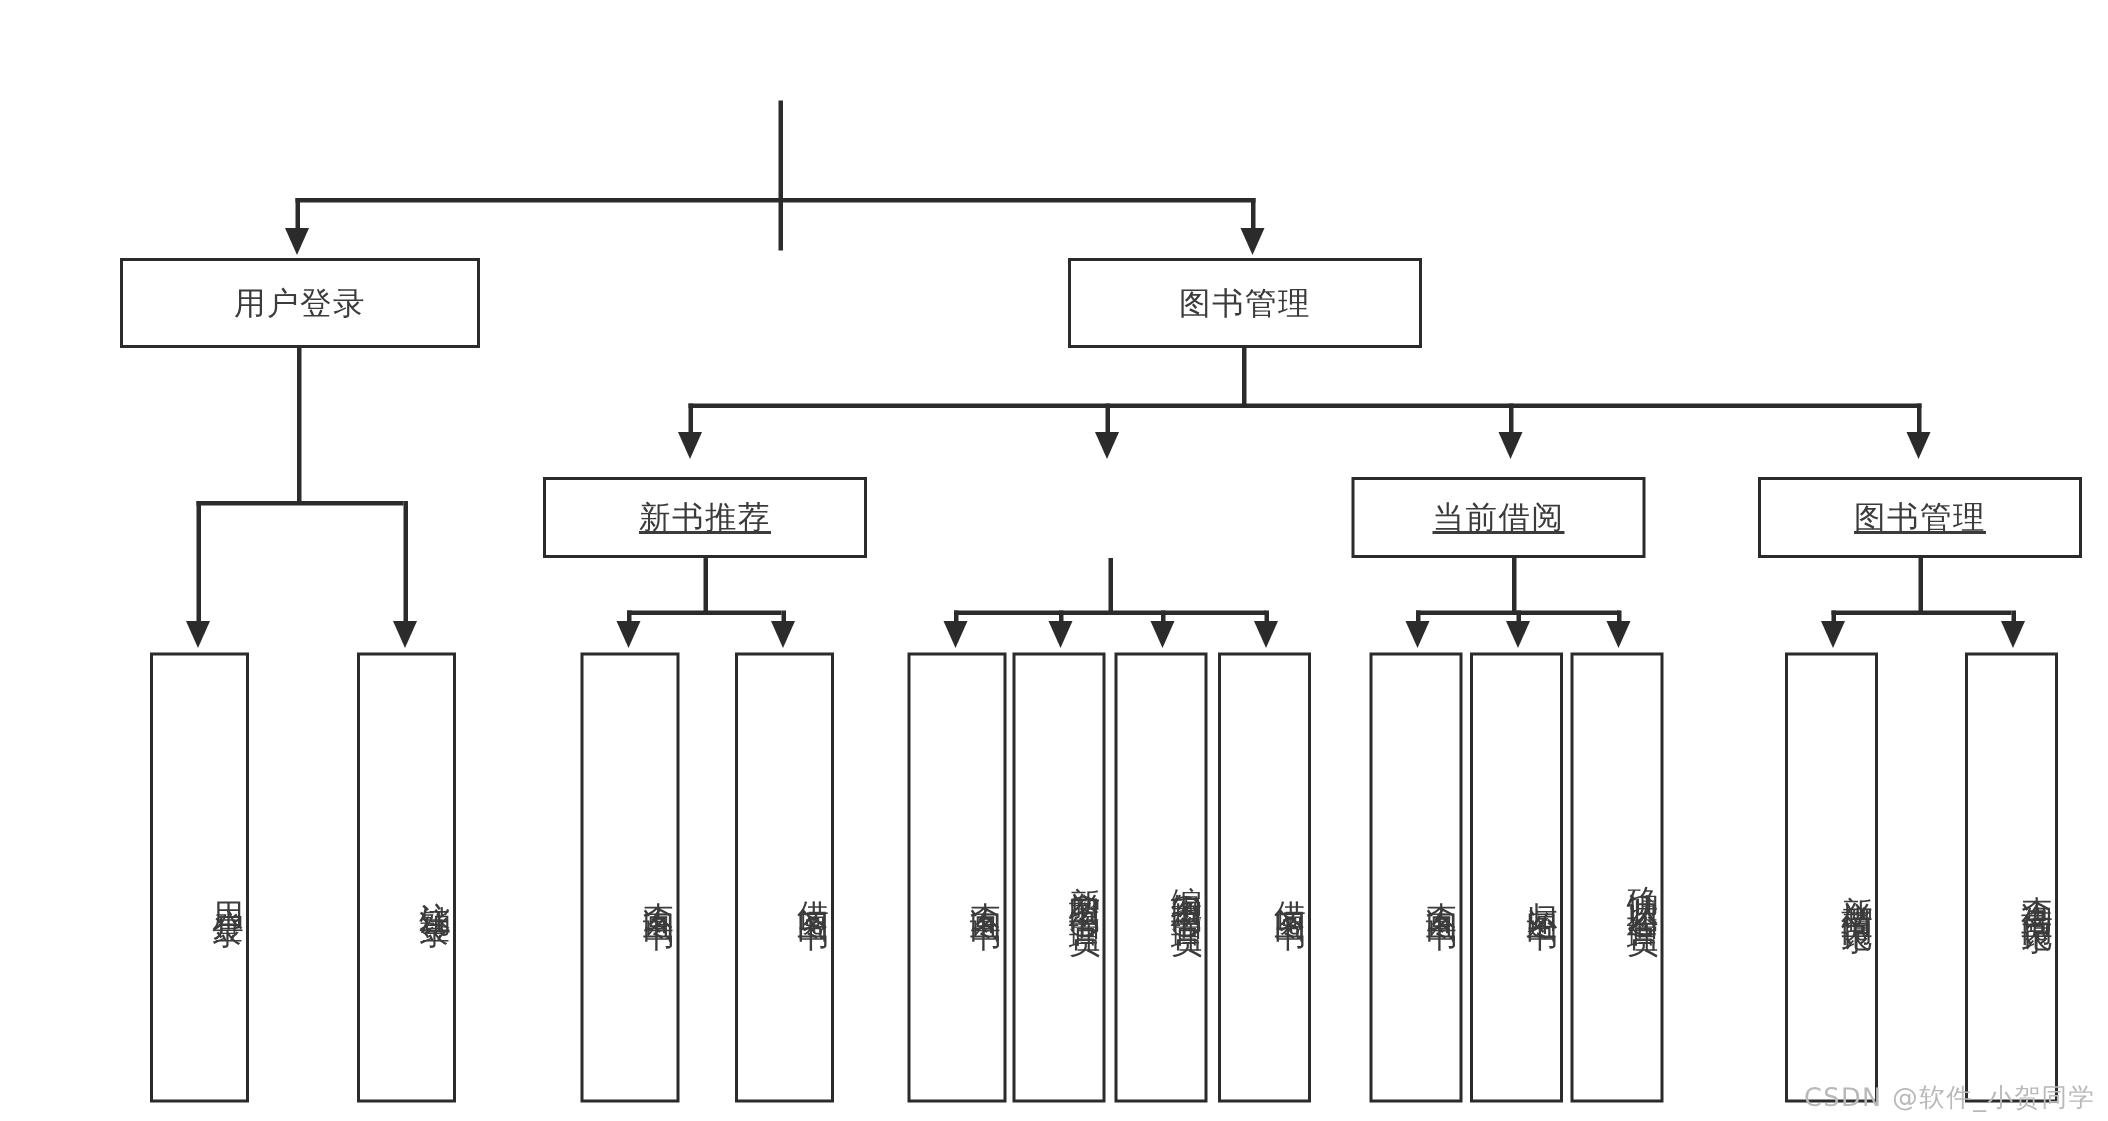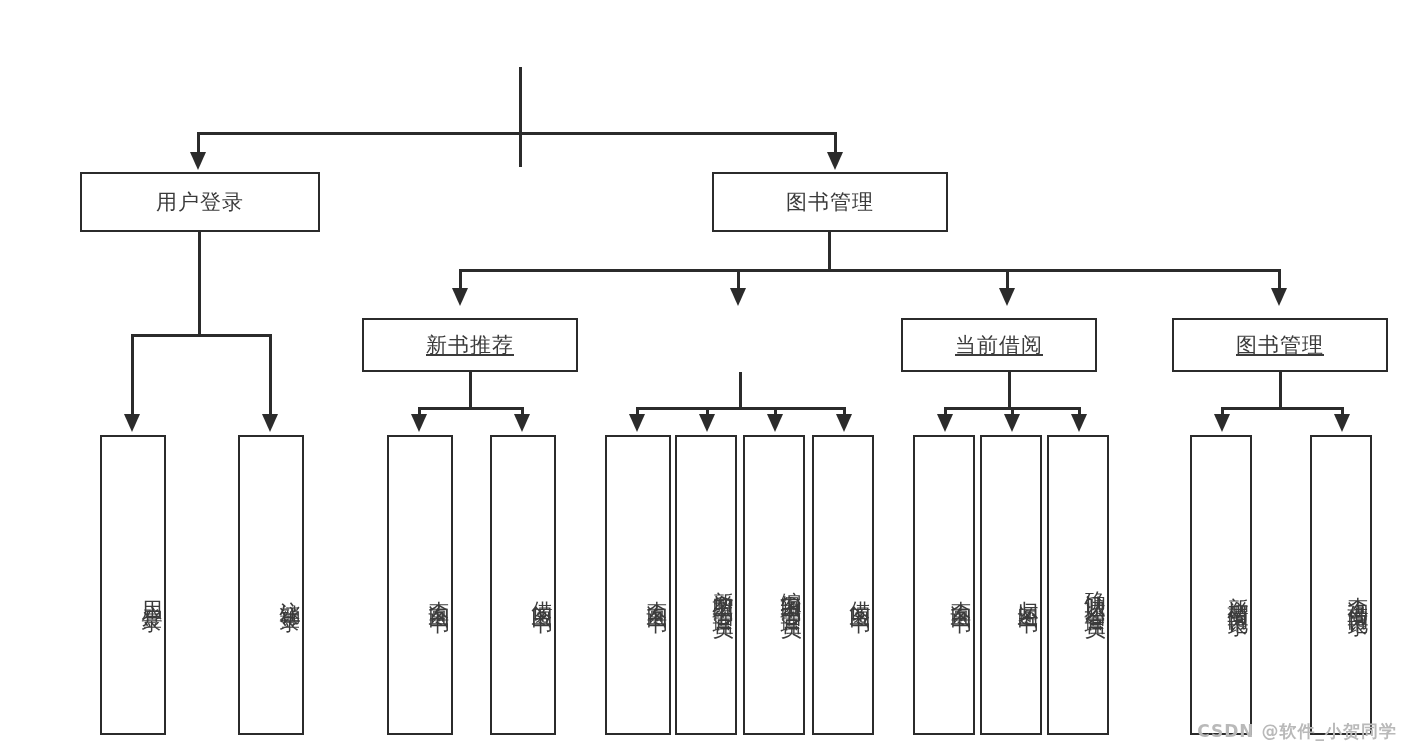--- a/index.html
+++ b/index.html
@@ -69,21 +69,20 @@
   
   #watermark{
     position:absolute;
     right:8px;
     bottom:4px;
     font-size:17px;
     color:#b9b9b9;
     letter-spacing:1px;
     white-space:nowrap;
     pointer-events:none;
-    font-weight:bold;
   }
 </style>
 </head>
 <body>
 
 <div id="canvas">
 
 
   <div class="vline" style="left:519px;top:67px;height:100px;"></div>
   <div class="hline" style="left:197px;top:132px;width:640px;"></div>

